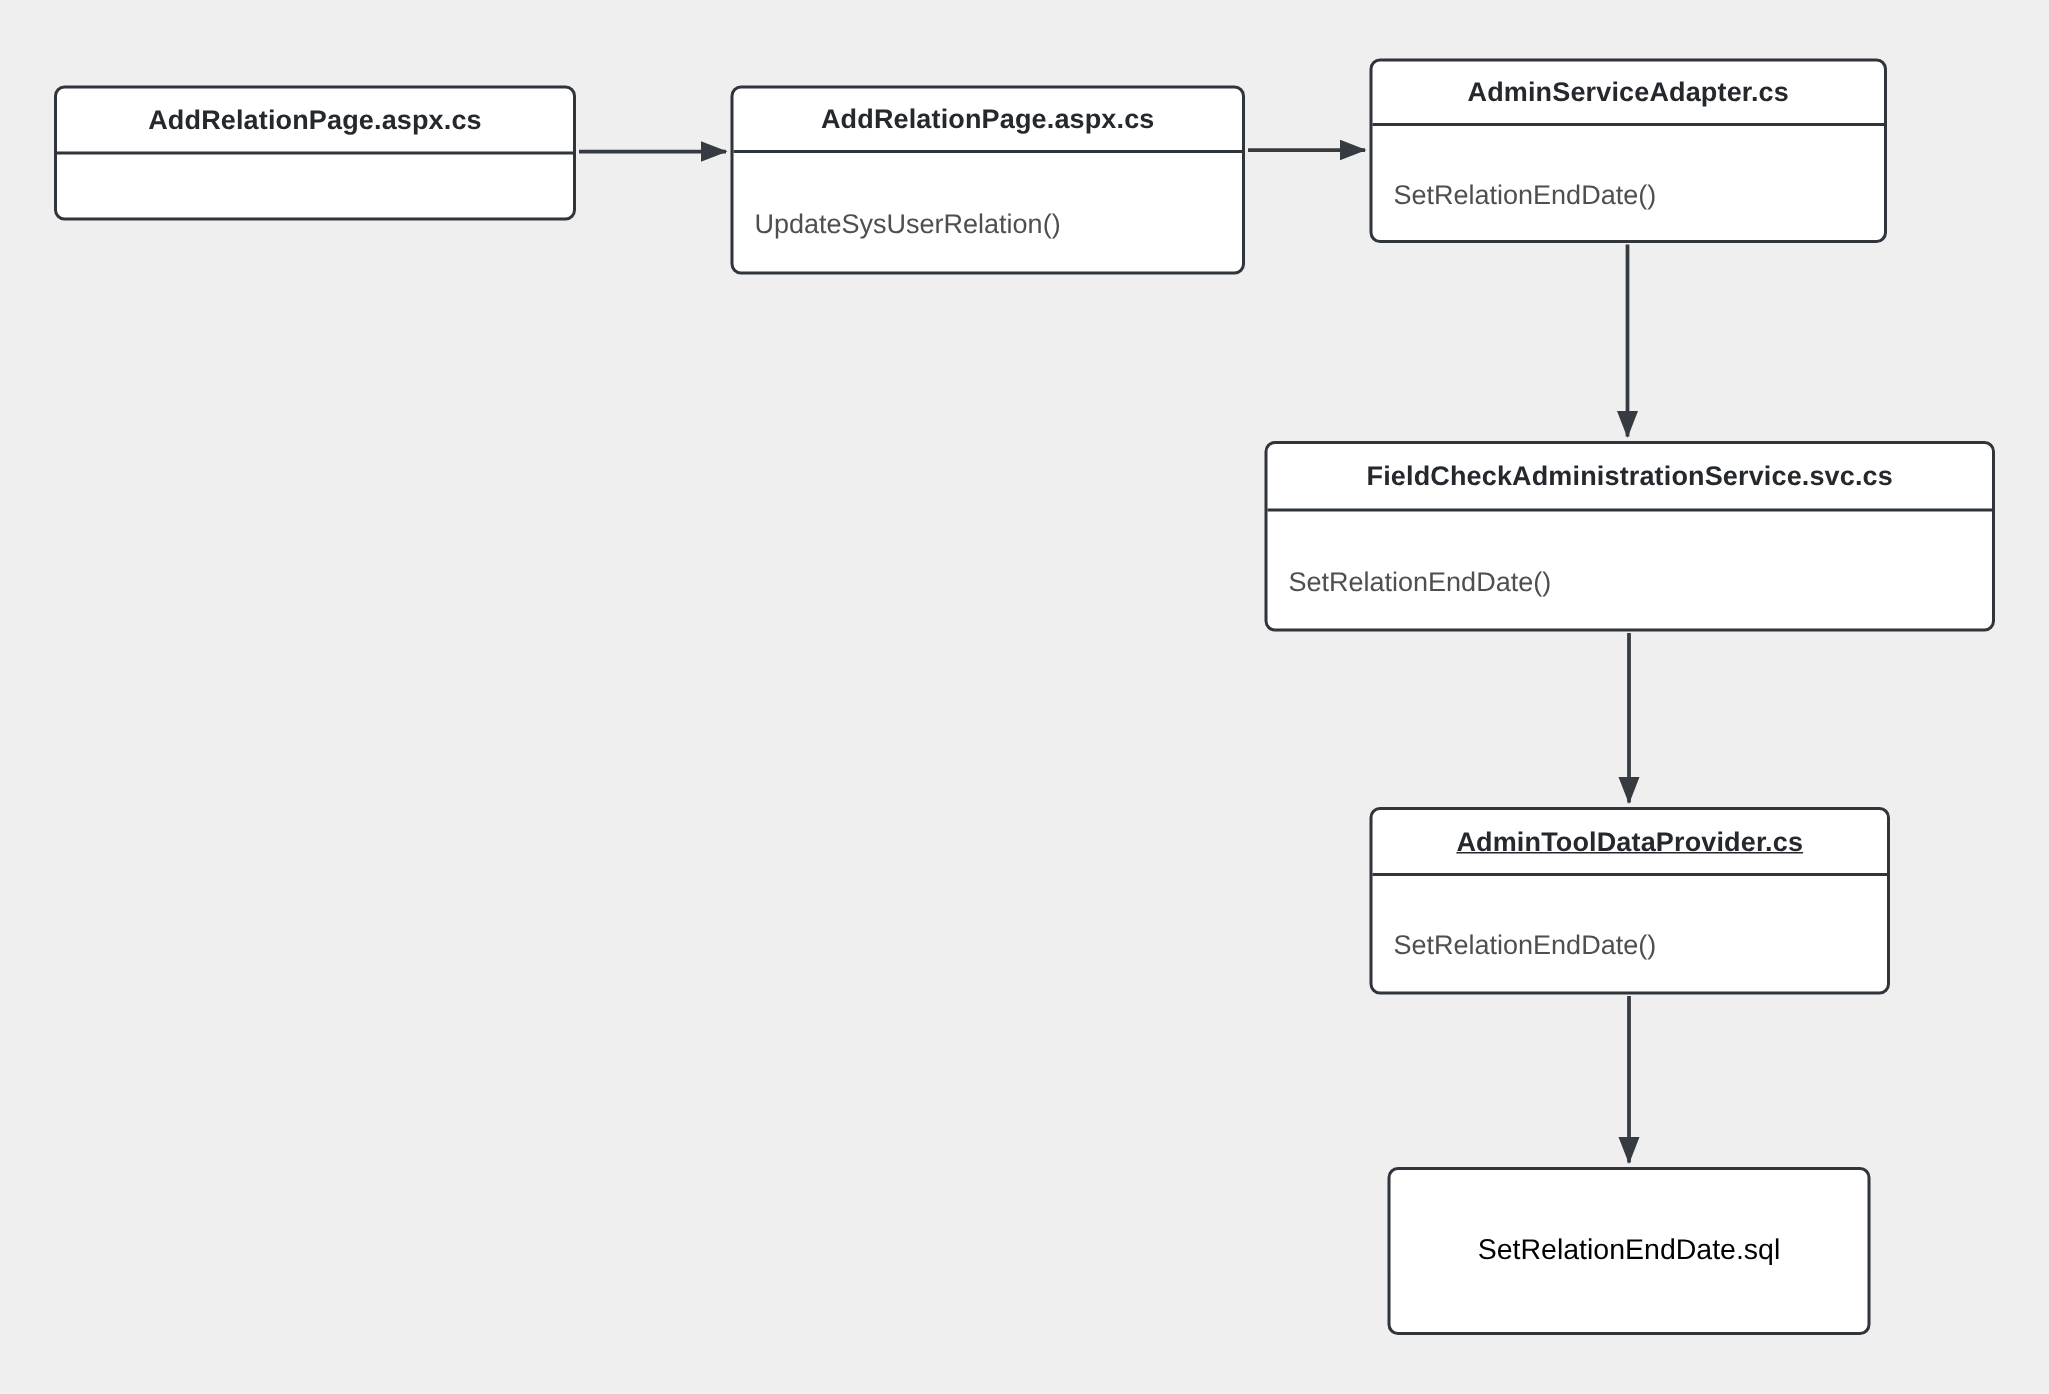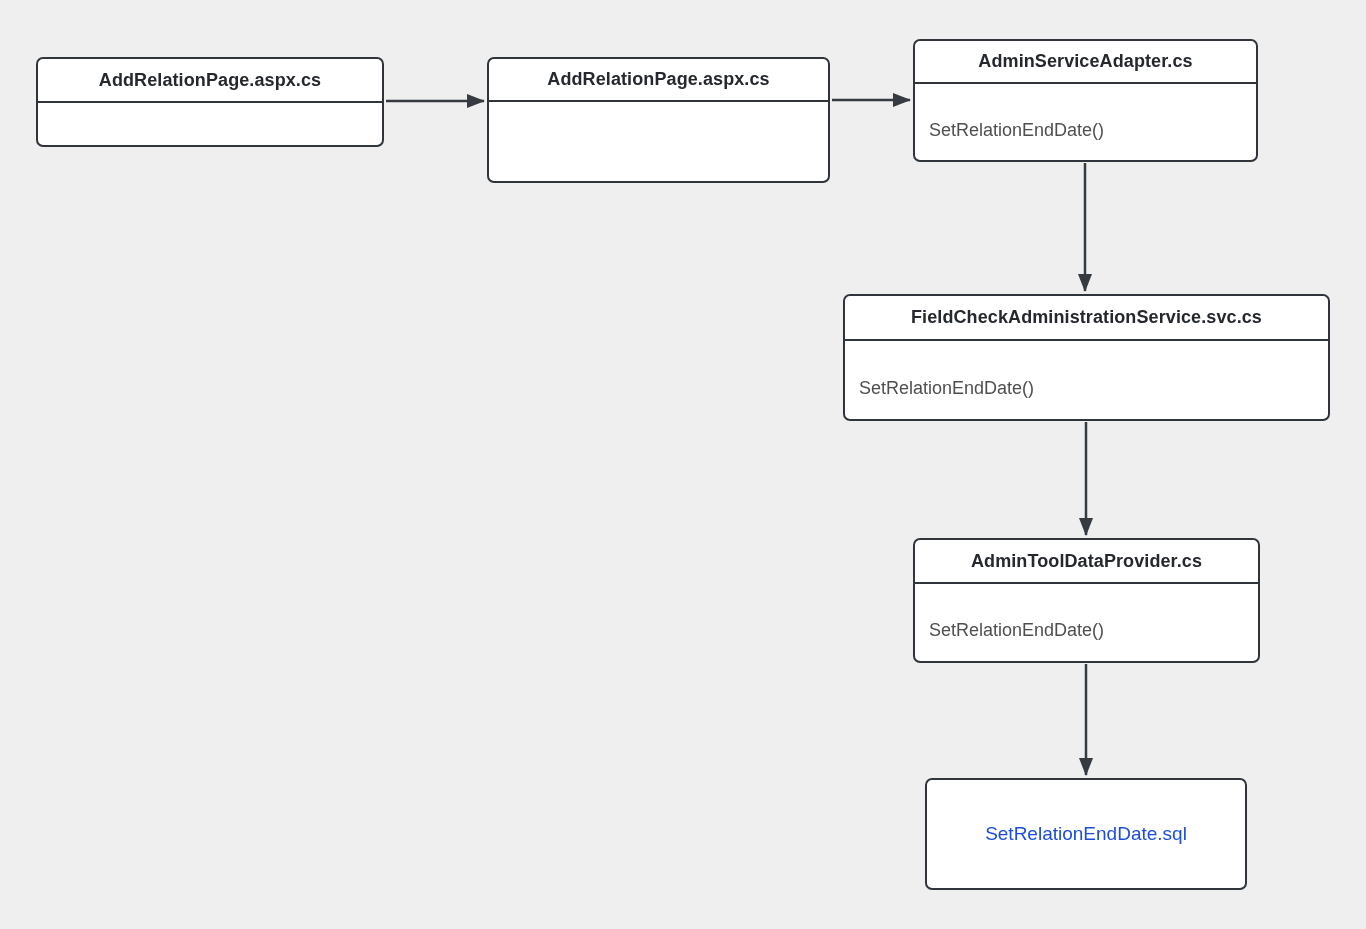--- a/index.html
+++ b/index.html
@@ -54,33 +54,33 @@
     padding-left: 14px;
     font-size: 18px;
     color: #4f4f4f;
   }
   .node-single {
     align-items: center;
     justify-content: center;
   }
   .node-single .node-label {
     font-size: 19px;
-    color: #1d4ed8;
+    color: #000000;
   }
   
   #node-1 { left: 36px;  top: 57px;  width: 348px; height: 90px; }
   #node-1 .node-title { height: 42px; }
   #node-2 { left: 487px; top: 57px;  width: 343px; height: 126px; }
   #node-2 .node-title { height: 41px; }
   #node-3 { left: 913px; top: 39px;  width: 345px; height: 123px; }
   #node-3 .node-title { height: 41px; }
   #node-4 { left: 843px; top: 294px; width: 487px; height: 127px; justify-content: space-between; }
   #node-4 .node-title { height: 43px; }
   #node-5 { left: 913px; top: 538px; width: 347px; height: 125px; }
-  #node-5 .node-title { height: 42px; }
+  #node-5 .node-title { height: 42px; text-decoration: underline; }
   #node-6 { left: 925px; top: 778px; width: 322px; height: 112px; }
 </style>
 </head>
 <body>
 
 <div class="canvas">
 
   <svg class="edges">
     <defs>
       <marker id="arrowhead" markerUnits="userSpaceOnUse" markerWidth="20" markerHeight="16" refX="17" refY="7" orient="auto">
@@ -93,20 +93,21 @@
     <line x1="1086" y1="422" x2="1086" y2="535" marker-end="url(#arrowhead)"></line>
     <line x1="1086" y1="664" x2="1086" y2="775" marker-end="url(#arrowhead)"></line>
   </svg>
 
   <div class="node" id="node-1">
     <div class="node-title">AddRelationPage.aspx.cs</div>
   </div>
 
   <div class="node" id="node-2">
     <div class="node-title">AddRelationPage.aspx.cs</div>
+    <div class="node-body">UpdateSysUserRelation()</div>
   </div>
 
   <div class="node" id="node-3">
     <div class="node-title">AdminServiceAdapter.cs</div>
     <div class="node-body">SetRelationEndDate()</div>
   </div>
 
   <div class="node" id="node-4">
     <div class="node-title">FieldCheckAdministrationService.svc.cs</div>
     <div class="node-body">SetRelationEndDate()</div>

